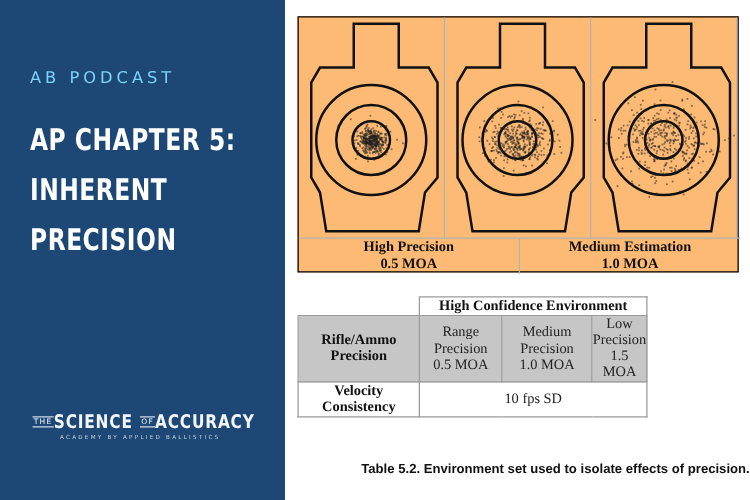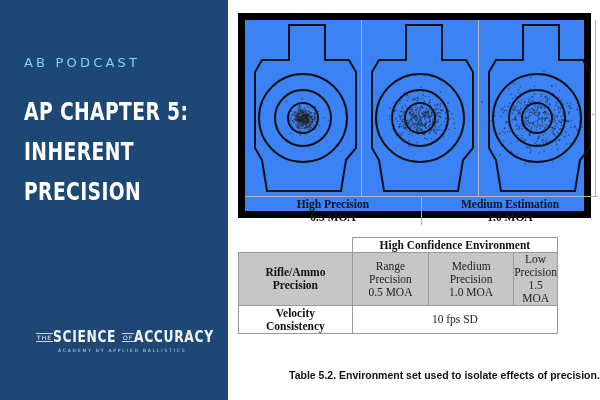--- a/index.html
+++ b/index.html
@@ -4,34 +4,34 @@
 <style>
   * { box-sizing: border-box; margin: 0; padding: 0; }
   html, body { width: 600px; height: 400px; overflow: hidden; background: #ffffff; }
   body { position: relative; font-family: "Liberation Serif", serif; }
 
   .left-panel { position: absolute; left: 0; top: 0; width: 228px; height: 400px; background: #1d4876; }
   .kicker { position: absolute; left: 24px; top: 55px; color: #7dd3fc; font-family: "DejaVu Sans", sans-serif;
             font-size: 13px; letter-spacing: 3.2px; font-weight: normal; }
   .title { position: absolute; left: 24px; top: 92px; color: #ffffff; font-family: "DejaVu Sans", sans-serif;
            font-weight: bold; font-size: 24px; line-height: 40px; letter-spacing: 0.5px; transform: scaleX(0.78); transform-origin: left top; white-space: nowrap; }
-  .logo { position: absolute; left: 36px; top: 328px; width: 186px; color: #f2f5f9; }
+  .logo { position: absolute; left: 26px; top: 328px; width: 186px; color: #f2f5f9; }
   .logo-row { display: flex; align-items: center; white-space: nowrap; }
   .logo-small { font-family: "DejaVu Sans", sans-serif; font-size: 6px; letter-spacing: 1px; border-top: 1px solid #cfd9e4; border-bottom: 1px solid #cfd9e4; padding: 0 1px; line-height: 7px; }
   .logo-big { font-family: "DejaVu Sans", sans-serif; font-weight: bold; font-size: 15px; letter-spacing: 0.8px; transform: scaleX(0.82); transform-origin: left center; display: inline-block; }
   .logo-sub { font-family: "DejaVu Sans", sans-serif; font-size: 4.5px; letter-spacing: 1.8px; color: #c9d4e0; margin-top: 2px; margin-left: 22px; }
 
-  .targets-box { position: absolute; left: 238px; top: 13px; width: 353px; height: 205px; border: 7px solid #000000; background: #3b82f6; }
+  .targets-box { position: absolute; left: 238px; top: 13px; width: 353px; height: 205px; border: 1px solid #000000; background: #fdba74; }
   .target-cell { position: absolute; top: 0; width: 117px; height: 176px; border-right: 1px solid #b3b3b3; }
   .target-cell:last-child { border-right: none; }
   .target-label-row { position: absolute; left: 0; top: 176px; width: 353px; height: 29px; border-top: 1px solid #b3b3b3; display: flex; }
   .target-label { flex: 1; text-align: center; font-weight: bold; font-size: 11.5px; line-height: 13px; padding-top: 1px; color: #111; border-right: 1px solid #b3b3b3; }
   .target-label:last-child { border-right: none; }
 
-  table.env { position: absolute; left: 238px; top: 237px; width: 320px; border-collapse: collapse; font-size: 11.5px; color: #222; }
+  table.env { position: absolute; left: 238px; top: 237px; width: 280px; border-collapse: collapse; font-size: 11.5px; color: #222; }
   table.env td { border: 1px solid #9a9a9a; text-align: center; padding: 0; line-height: 13px; }
   table.env td.rowhead { font-weight: bold; width: 115px; color: #111; }
   table.env td.blank { border: none; border-bottom: 1px solid #9a9a9a; border-right: 1px solid #9a9a9a; }
   table.env tr.shaded td { background: #c6c6c6; }
   .hdr { font-weight: bold; color: #111; }
   .caption { position: absolute; left: 241px; top: 369px; font-family: "Liberation Sans", sans-serif; font-weight: bold; font-size: 10.5px; color: #111; white-space: nowrap; margin-left: 48px; }
 </style>
 </head>
 <body>
 

